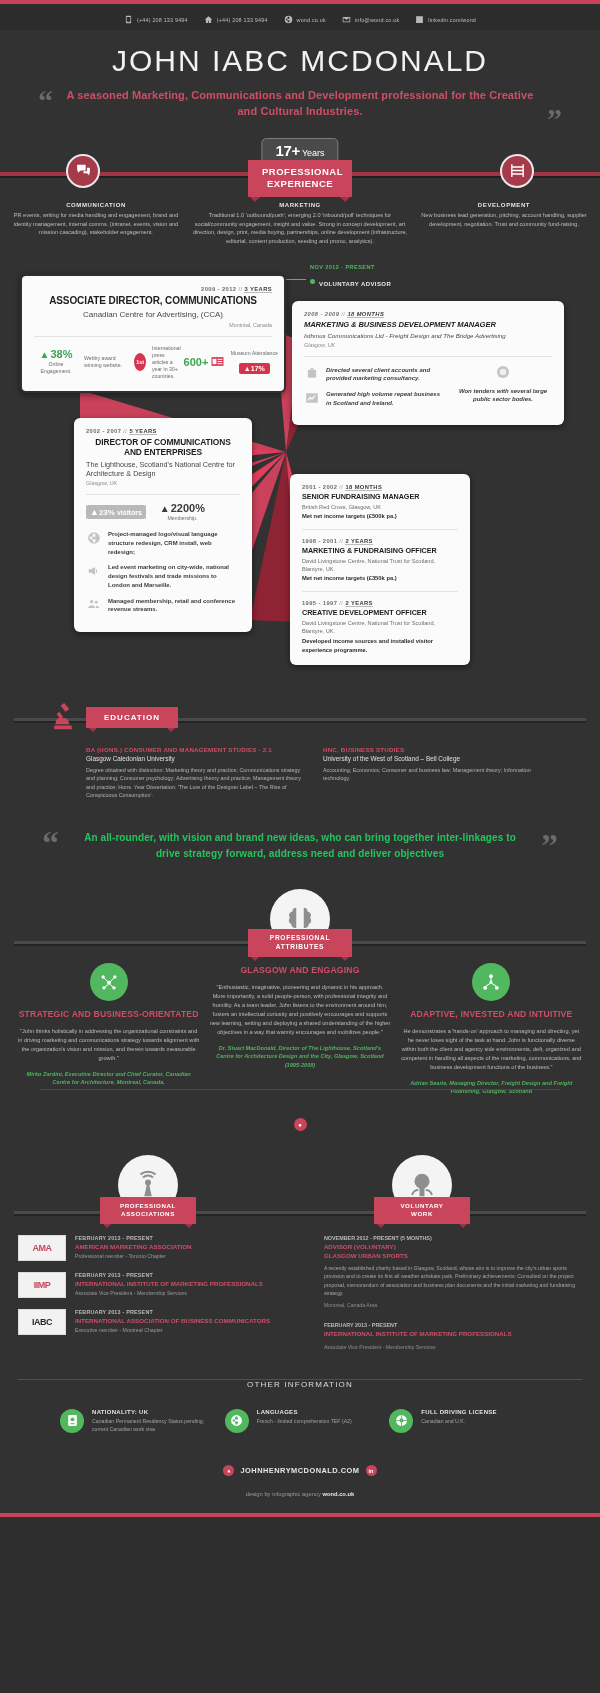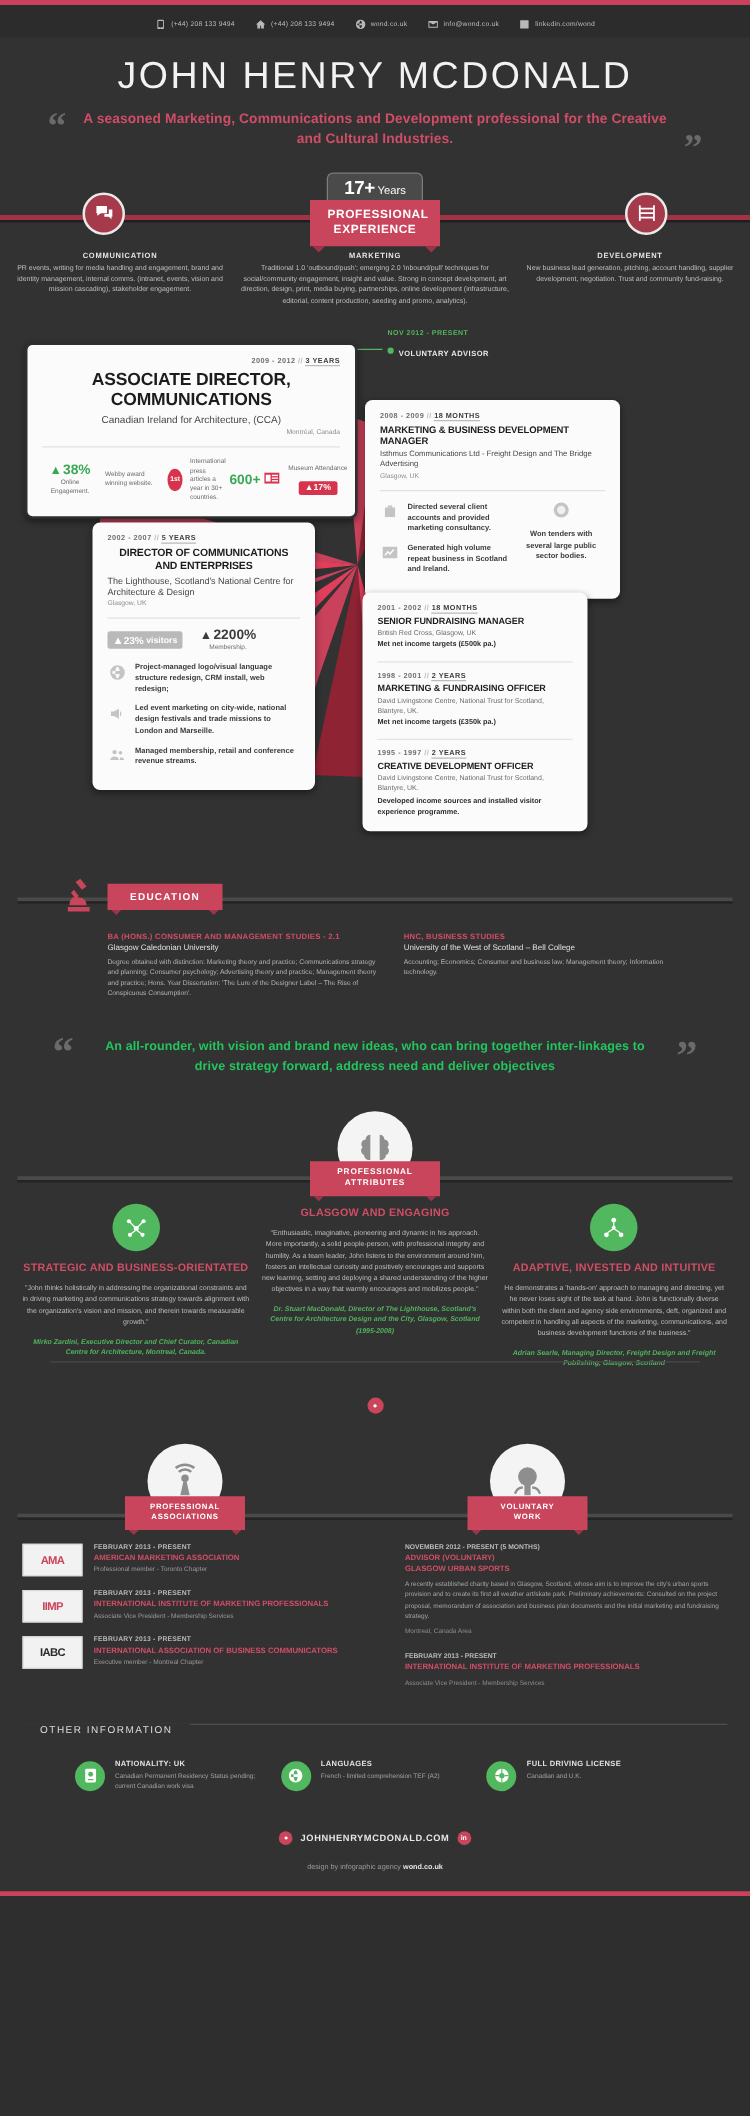--- a/index.html
+++ b/index.html
@@ -78,21 +78,21 @@
 
   .card {
     position: absolute; background: #fbfbfb; border-radius: 6px; z-index: 2;
     box-shadow: 0 2px 6px rgba(0,0,0,.45); color: #333;
   }
   .card.outline { border: 2px solid #2f2f2f; }
   .card .cardpad { padding: 10px 12px 11px; }
   .daterow { font-size: 5.8px; letter-spacing: .4px; color: #6e6e6e; font-weight: 700; }
   .daterow .slash { color: #b9b9b9; margin: 0 2px; }
   .daterow .yrs { color: #3b3b3b; border-bottom: 1px solid #bbb; }
-  .job-title { font-size: 14px; font-weight: 700; color: #1c1c1c; letter-spacing: -.1px; line-height: 1.2; margin-top: 3px; }
+  .job-title { font-size: 10px; font-weight: 700; color: #1c1c1c; letter-spacing: -.1px; line-height: 1.2; margin-top: 3px; }
   .job-title.sm { font-size: 7.6px; }
   .org { font-size: 8px; color: #474747; margin-top: 3px; line-height: 1.3; }
   .org.sm { font-size: 6.2px; }
   .loc { font-size: 5.4px; color: #8d8d8d; margin-top: 2px; }
   .hr { height: 1px; background: #e2e2e2; margin: 8px 0 7px; }
 
   .stats { display: flex; align-items: center; gap: 6px; }
   .stat { text-align: center; }
   .stat .pct { font-size: 11px; font-weight: 700; color: #3aa853; display: flex; align-items: baseline; justify-content: center; }
   .stat .arrow { color: #3aa853; font-size: 10px; margin-right: 1px; }
@@ -202,21 +202,21 @@
   .logo-box.dark { color:#2b2b2b; }
   .assoc-txt .d { font-size: 5.4px; color:#b9b9b9; font-weight:700; letter-spacing:.2px;}
   .assoc-txt .n { font-size: 6.2px; color:#cf4d66; font-weight:700; margin-top:2px; line-height:1.3;}
   .assoc-txt .r { font-size: 5.2px; color:#9a9a9a; margin-top:2px;}
   .vol-block .d { font-size: 5.4px; color:#b9b9b9; font-weight:700;}
   .vol-block .n { font-size: 6.2px; color:#cf4d66; font-weight:700; margin-top:2px; line-height:1.35;}
   .vol-block p { font-size: 5.2px; color:#a5a5a5; line-height:1.6; margin-top:4px;}
   .vol-block .loc2 { font-size: 5.2px; color:#8d8d8d; margin-top:5px;}
 
   
-  .other-head { position:relative; margin-top: 22px; padding: 0 18px;}
+  .other-head { text-align:center; position:relative; margin-top: 22px; padding: 0 18px;}
   .other-head .line { height:1px; background:#4f4f4f; position:relative; top:7px;}
   .other-head .ot { display:inline-block; background:#333232; padding: 0 14px; position:relative; z-index:2;
      font-size:8px; letter-spacing:1.2px; color:#dcdcdc;}
   .other-cols { display:flex; padding: 18px 60px 0; gap: 14px;}
   .other-col { flex:1; display:flex; gap:8px; align-items:flex-start;}
   .ocircle { width: 24px; height: 24px; border-radius:50%; background:#52b85f; flex:0 0 24px; display:flex;align-items:center;justify-content:center;}
   .ocircle svg { width: 13px; height: 13px; fill: #fff; }
   .other-col h6 { font-size: 6px; font-weight:700; color:#e2e2e2; letter-spacing:.3px;}
   .other-col p { font-size: 5.2px; color:#a2a2a2; line-height:1.55; margin-top:2px;}
 
@@ -270,21 +270,21 @@
     <div class="contact">
       <span class="ic">
           <svg viewBox="0 0 24 24">
             <path d="M3 3h18v18H3V3zm3.5 6H9v9H6.5V9zm1.2-3.6a1.4 1.4 0 110 2.8 1.4 1.4 0 010-2.8zM11 9h2.4v1.2c.4-.7 1.3-1.4 2.6-1.4 2 0 3 1.3 3 3.7V18H16.5v-4.8c0-1.2-.4-1.9-1.4-1.9s-1.6.7-1.6 1.9V18H11V9z"></path>
           </svg>
         </span>
       <span>linkedin.com/wond</span>
     </div>
   </div>
 
-  <div class="name">JOHN HENRY MCDONALD</div>
+  <div class="name">JOHN IABC MCDONALD</div>
   <div class="tagline-wrap">
     <span class="qmark l">“</span>
     <div class="tagline">A seasoned Marketing, Communications and Development professional for the Creative and Cultural Industries.</div>
     <span class="qmark r">”</span>
   </div>
 
   <div class="exp-banner">
     <div class="rail"></div>
     <div class="pillar-icon left">
       <svg viewBox="0 0 24 24">
@@ -338,21 +338,21 @@
       <div style="margin-top:2px;"><span class="vdot"></span><span class="vl2">VOLUNTARY ADVISOR</span></div>
     </div>
     <div class="volline" style="left:270px; top:17px; width:36px;"></div>
 
     <div class="card outline" style="left:20px; top:12px; width:266px;">
       <div class="cardpad">
         <div class="daterow" style="text-align:right;">
           <span>2009 - 2012</span><span class="slash">//</span><span class="yrs">3 YEARS</span>
         </div>
         <div class="job-title" style="text-align:center;">ASSOCIATE DIRECTOR, COMMUNICATIONS</div>
-        <div class="org" style="text-align:center;">Canadian Ireland for Architecture, (CCA)</div>
+        <div class="org" style="text-align:center;">Canadian Centre for Advertising, (CCA)</div>
         <div class="loc" style="text-align:right;">Montréal, Canada</div>
         <div class="hr"></div>
         <div class="stats">
           <div class="stat" style="flex:0 0 44px;">
             <div class="pct">
                 <span class="arrow">▲</span>
                 <span>38%</span>
               </div>
             <div class="lbl">Online Engagement.</div>
           </div>
@@ -374,21 +374,21 @@
                 </svg></span>
           </div>
           <div class="stat" style="flex:0 0 48px;">
             <div class="lbl">Museum Attendance</div>
             <div class="badge-red" style="margin-top:2px;">▲<span>17%</span></div>
           </div>
         </div>
       </div>
     </div>
 
-    <div class="card" style="left:292px; top:58px; width:204px;">
+    <div class="card" style="left:292px; top:39px; width:272px;font-style:italic;">
       <div class="cardpad">
         <div class="daterow">
           <span>2008 - 2009</span><span class="slash">//</span><span class="yrs">18 MONTHS</span>
         </div>
         <div class="job-title sm">MARKETING &amp; BUSINESS DEVELOPMENT MANAGER</div>
         <div class="org sm">Isthmus Communications Ltd - Freight Design and The Bridge Advertising</div>
         <div class="loc">Glasgow, UK</div>
         <div class="hr"></div>
         <div style="display:flex; gap:8px;">
           <div class="bullets" style="flex:1.45;">

